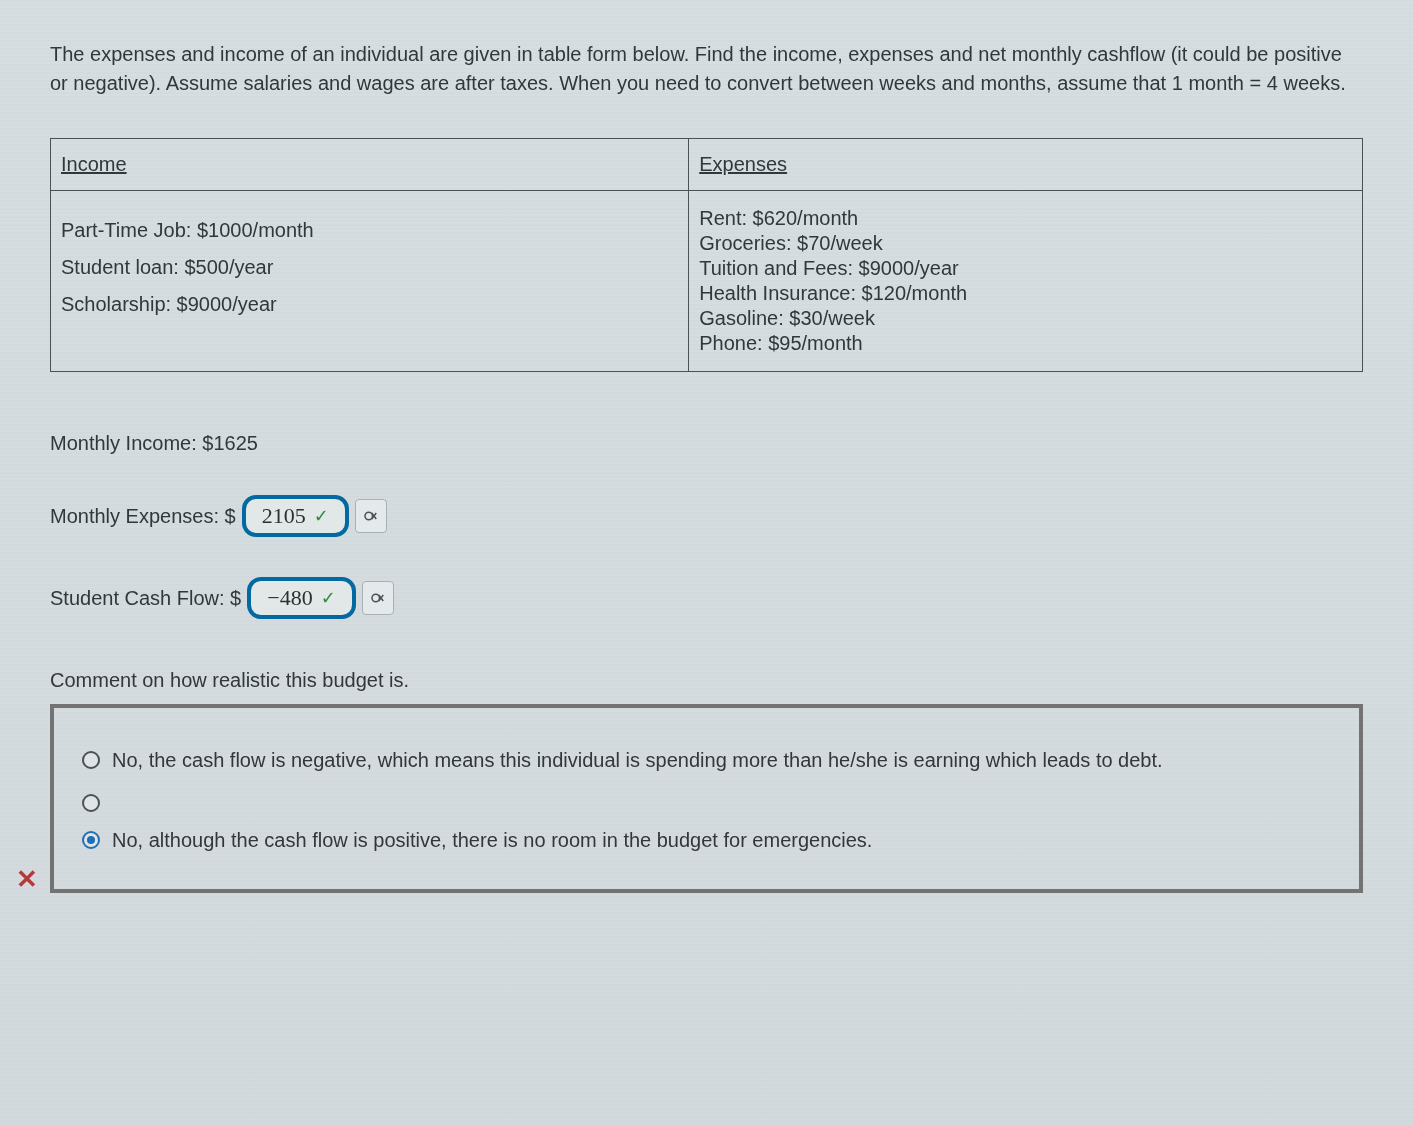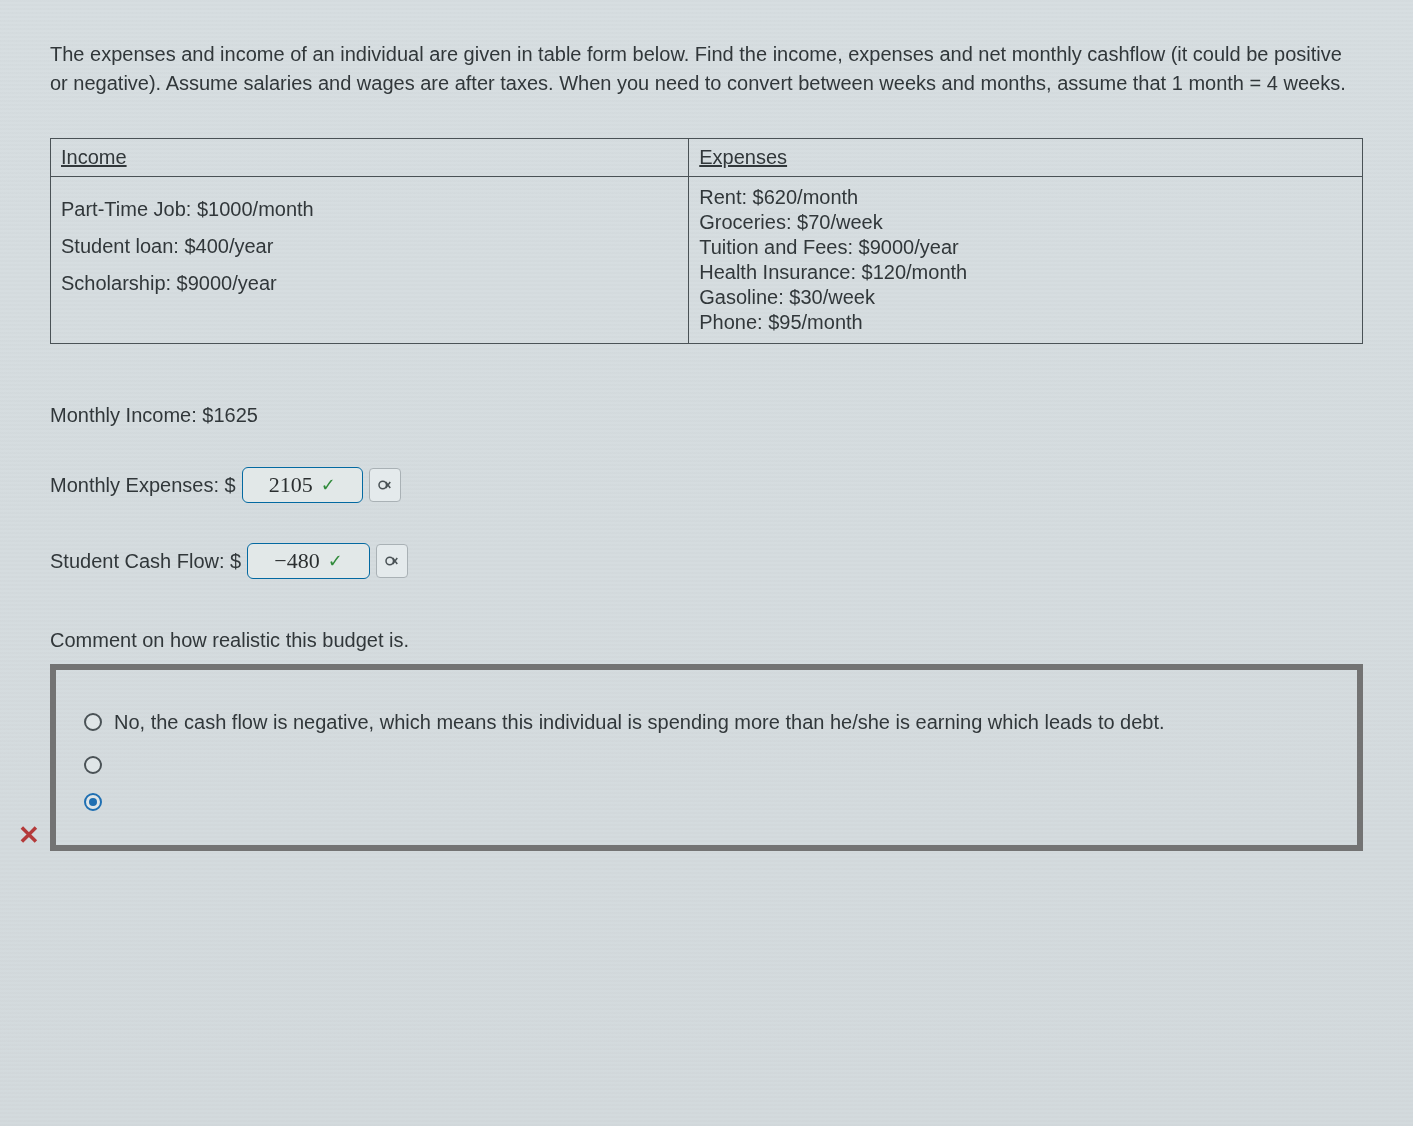--- a/index.html
+++ b/index.html
@@ -17,38 +17,38 @@
     min-height: 1126px;
   }
   .question-text { line-height: 1.45; margin-bottom: 40px; }
   table.ie {
     border-collapse: collapse;
     width: 100%;
     margin-bottom: 60px;
   }
   table.ie th, table.ie td {
     border: 1px solid #4a5256;
-    padding: 7px 10px;
+    padding: 14px 10px;
     vertical-align: top;
     text-align: left;
     font-weight: normal;
   }
   table.ie th { text-decoration: underline; }
   table.ie td .item { margin: 14px 0; }
   table.ie td .item-tight { margin: 2px 0; }
   .answer-block { margin: 30px 0; }
   .answer-line { margin: 40px 0; display: flex; align-items: center; }
   .answer-label { margin-right: 6px; }
   .answer-input {
     display: inline-flex;
     align-items: center;
-    border: 1px solid #0369a1;
-    border-radius: 6px;
+    border: 4px solid #0369a1;
+    border-radius: 14px;
     background: #e2e8e8;
-    padding: 4px 26px;
+    padding: 4px 16px;
     font-family: "Times New Roman", serif;
     font-size: 22px;
     color: #2b2f30;
     min-width: 92px;
   }
   .answer-input .val { flex: 1; }
   .check {
     color: #2f8a3a;
     margin-left: 8px;
     font-size: 18px;
@@ -62,21 +62,21 @@
     border: 1px solid #a9b1b5;
     border-radius: 4px;
     background: #e4eaec;
     font-size: 16px;
     color: #4a5256;
     position: relative;
   }
   .tool-btn svg { width: 18px; height: 18px; }
   .comment-label { margin-top: 50px; margin-bottom: 12px; }
   .options-box {
-    border: 6px solid #737373;
+    border: 4px solid #737373;
     padding: 24px 28px 20px 28px;
     position: relative;
     background: transparent;
   }
   .option-row {
     display: flex;
     align-items: flex-start;
     margin: 14px 0;
     line-height: 1.45;
   }
@@ -115,21 +115,21 @@
 
 <table class="ie">
   <tbody>
       <tr>
     <th>Income</th>
     <th>Expenses</th>
   </tr>
   <tr>
     <td>
       <div class="item">Part-Time Job: $1000/month</div>
-      <div class="item">Student loan:  $400/year</div>
+      <div class="item">Student loan:  $500/year</div>
       <div class="item">Scholarship:  $9000/year</div>
     </td>
     <td>
       <div class="item-tight">Rent: $620/month</div>
       <div class="item-tight">Groceries: $70/week</div>
       <div class="item-tight">Tuition and Fees:  $9000/year</div>
       <div class="item-tight">Health Insurance:  $120/month</div>
       <div class="item-tight">Gasoline: $30/week</div>
       <div class="item-tight">Phone: $95/month</div>
     </td>
@@ -176,15 +176,16 @@
 <div class="options-box">
   <div class="option-row">
     <span class="radio"></span>
     <span>No, the cash flow is negative, which means this individual is spending more than he/she is earning which leads to debt.</span>
   </div>
   <div class="option-row">
     <span class="radio"></span>
   </div>
   <div class="option-row">
     <span class="radio selected"></span>
+    <span>No, although the cash flow is positive, there is no room in the budget for emergencies.</span>
   </div>
   <span class="wrong-mark">✕</span>
 </div>
 
 </body></html>

